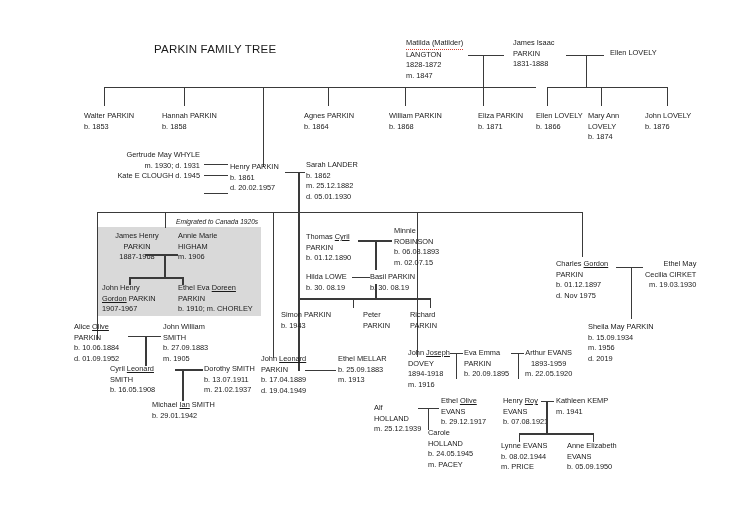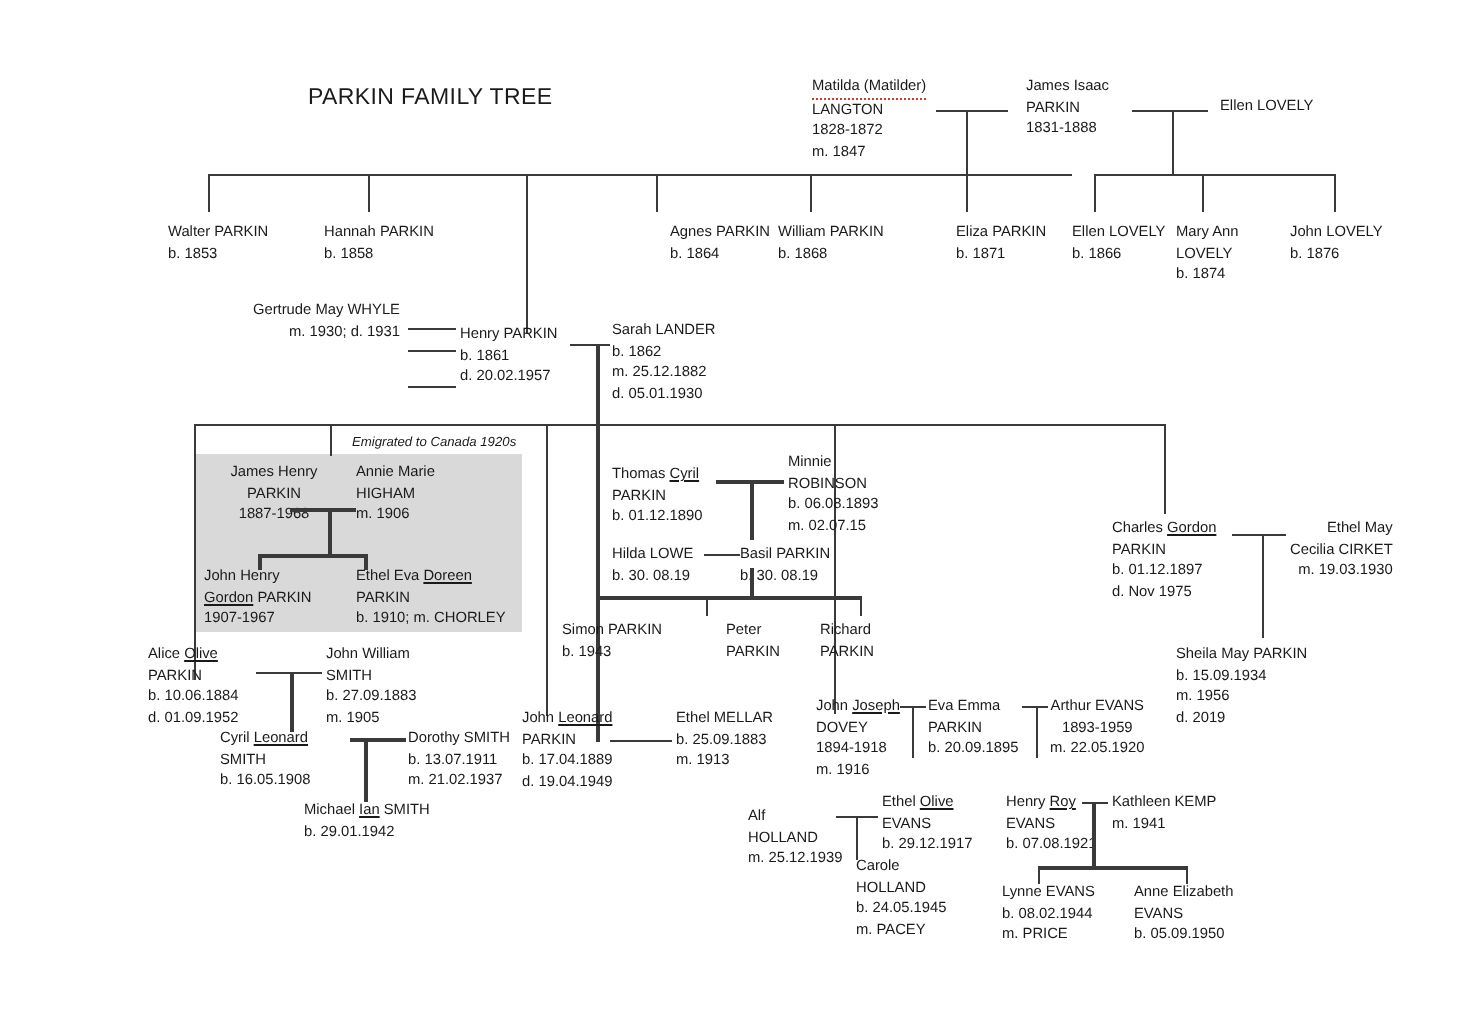--- a/index.html
+++ b/index.html
@@ -102,21 +102,21 @@
   <div class="vline" style="left:667px; top:87px; height:19px;"></div>
 
   <div class="node" style="left:84px; top:111px;">
     <span class="ln">Walter PARKIN</span>
     <span class="ln">b. 1853</span>
   </div>
   <div class="node" style="left:162px; top:111px;">
     <span class="ln">Hannah PARKIN</span>
     <span class="ln">b. 1858</span>
   </div>
-  <div class="node" style="left:304px; top:111px;margin-left:31px;">
+  <div class="node" style="left:304px; top:111px;">
     <span class="ln">Agnes PARKIN</span>
     <span class="ln">b. 1864</span>
   </div>
   <div class="node" style="left:389px; top:111px;">
     <span class="ln">William PARKIN</span>
     <span class="ln">b. 1868</span>
   </div>
   <div class="node" style="left:478px; top:111px;">
     <span class="ln">Eliza PARKIN</span>
     <span class="ln">b. 1871</span>
@@ -131,20 +131,23 @@
     <span class="ln">b. 1874</span>
   </div>
   <div class="node" style="left:645px; top:111px;">
     <span class="ln">John LOVELY</span>
     <span class="ln">b. 1876</span>
   </div>
 
   <div class="node rgt" style="left:0px; top:150px; width:200px;">
     <span class="ln">Gertrude May WHYLE</span>
     <span class="ln">m. 1930; d. 1931</span>
+  </div>
+  <div class="node rgt" style="left:0px; top:171px; width:200px;">
+    <span class="ln">Kate E CLOUGH d. 1945</span>
   </div>
 
   <div class="hline" style="left:204px; top:164px; width:24px;"></div>
   <div class="hline" style="left:204px; top:175px; width:24px;"></div>
   <div class="hline" style="left:204px; top:193px; width:24px;"></div>
 
   <div class="node" style="left:230px; top:162px;">
     <span class="ln">Henry PARKIN</span>
     <span class="ln">b. 1861</span>
     <span class="ln">d. 20.02.1957</span>

